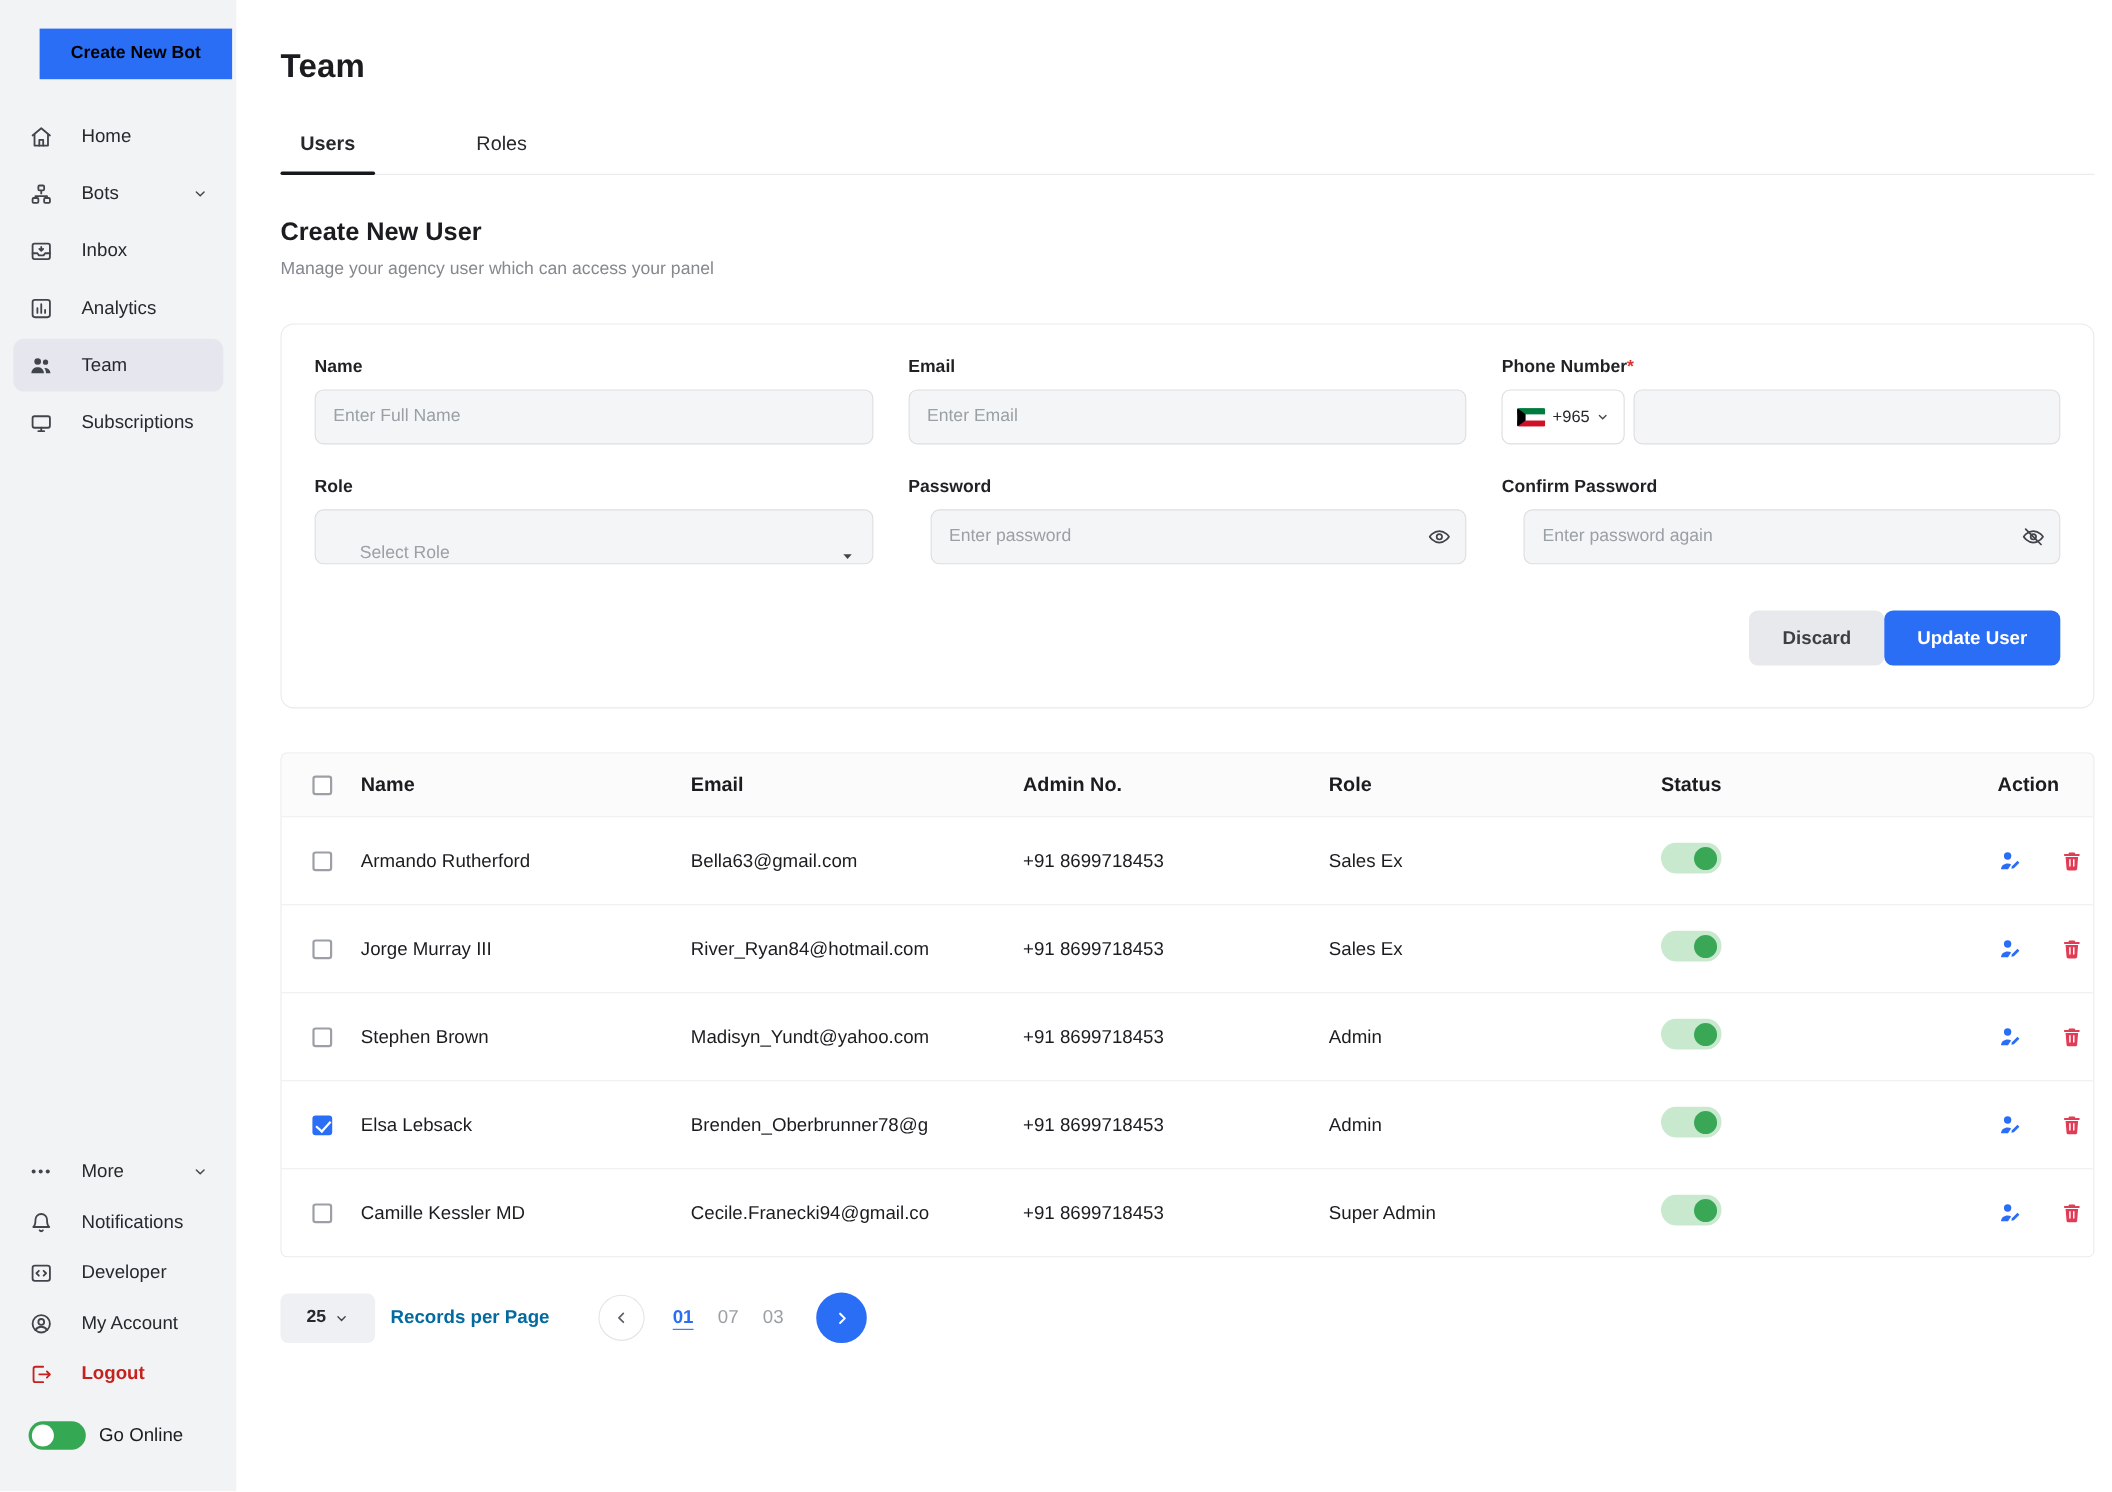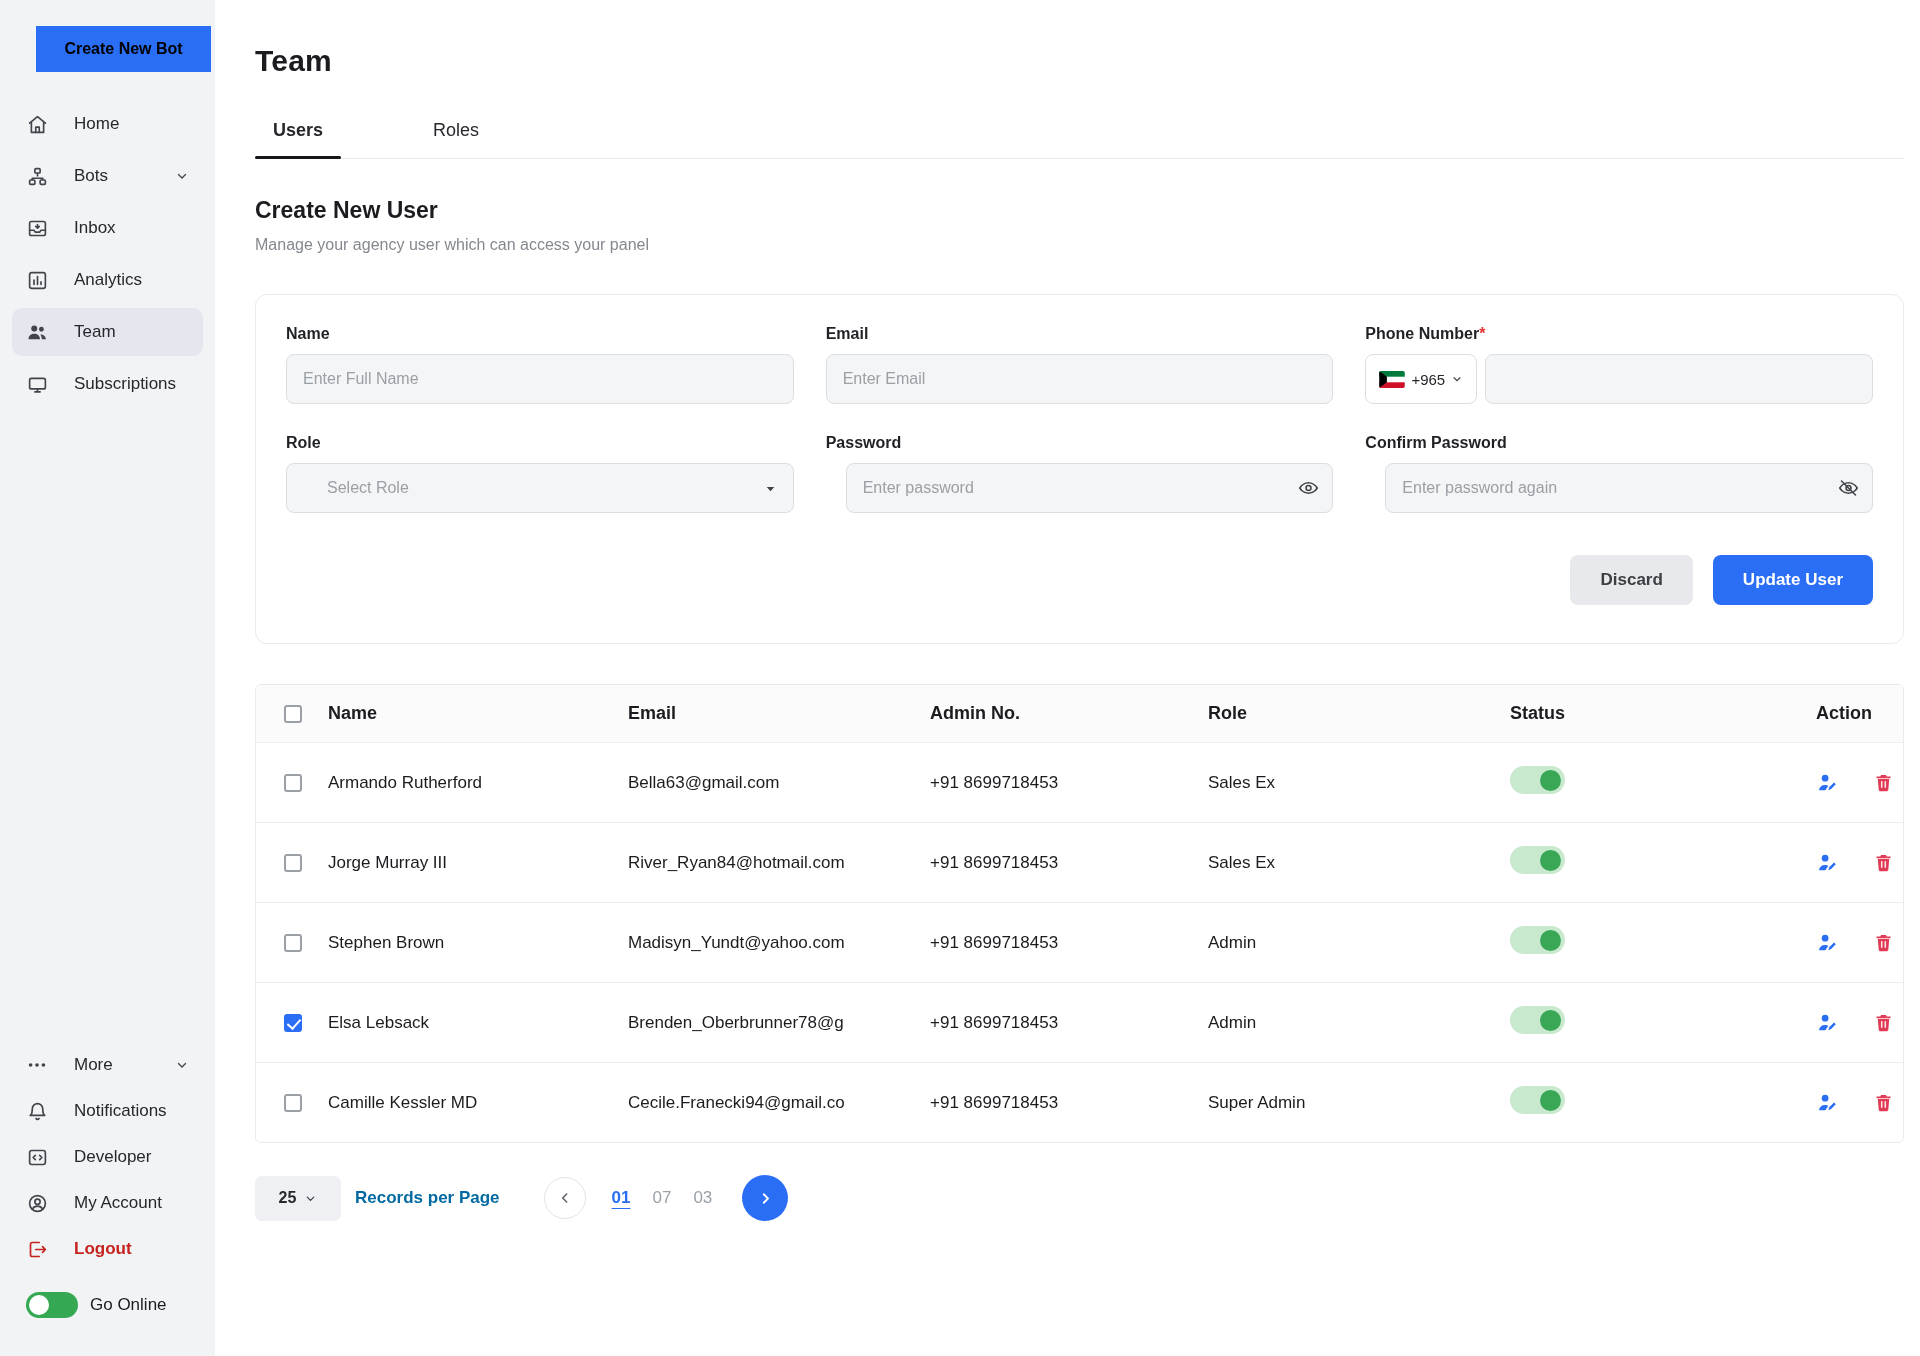--- a/index.html
+++ b/index.html
@@ -51,28 +51,28 @@
   .card{margin-top:40px;border:1px solid var(--border);border-radius:12px;padding:30px 30px 38px;}
   .form-grid{display:grid;grid-template-columns:1fr 1fr 1fr;column-gap:32px;row-gap:30px;}
   .field label{display:block;font-size:16px;font-weight:600;color:#1f2125;margin-bottom:11px;}
   .field .req{color:#e03131;}
   .input, .select-box{width:100%;height:50px;background:var(--input-bg);border:1px solid #dcdee2;
     border-radius:8px;padding:0 16px;font-size:16px;color:#34363b;font-family:inherit;outline:none;}
   .input::placeholder{color:#9aa0a6;}
   .input-wrap{position:relative;margin-left:20px;}
   .input-wrap .trail-icon{position:absolute;right:14px;top:50%;transform:translateY(-50%);
     display:flex;align-items:center;cursor:pointer;}
-  .select-box{display:flex;align-items:center;justify-content:space-between;cursor:pointer;padding-left:40px;}
+  .select-box{display:flex;align-items:flex-end;justify-content:space-between;cursor:pointer;padding-left:40px;}
   .select-box .ph{color:#9aa0a6;}
   .phone-row{display:flex;gap:8px;}
   .phone-code{flex:none;width:112px;height:50px;background:#fff;border:1px solid #dcdee2;border-radius:8px;
     display:flex;align-items:center;justify-content:center;gap:6px;font-size:15px;color:#26282c;cursor:pointer;}
   .phone-code .flag{width:26px;height:17px;border-radius:2px;overflow:hidden;display:flex;flex:none;}
   .phone-input{flex:1;}
-  .btn-row{display:flex;justify-content:flex-end;gap:20px;margin-top:42px;}
+  .btn-row{display:flex;justify-content:flex-end;margin-top:42px;}
   .btn{height:50px;padding:0 30px;border:none;border-radius:8px;font-size:17px;font-weight:600;
     cursor:pointer;font-family:inherit;}
   .btn.ghost{background:#e7e9ec;color:#3c4043;}
   .btn.primary{background:var(--accent);color:#fff;}
 
   
   .table{margin-top:40px;border:1px solid var(--border);border-radius:6px;overflow:hidden;}
   .thead,.trow{display:grid;grid-template-columns:72px 300px 302px 278px 302px 306px 1fr;align-items:center;}
   .thead{background:#fbfbfc;height:57px;font-size:18px;font-weight:700;}
   .trow{height:80px;border-top:1px solid #eceef0;background:#fff;font-size:17px;}

